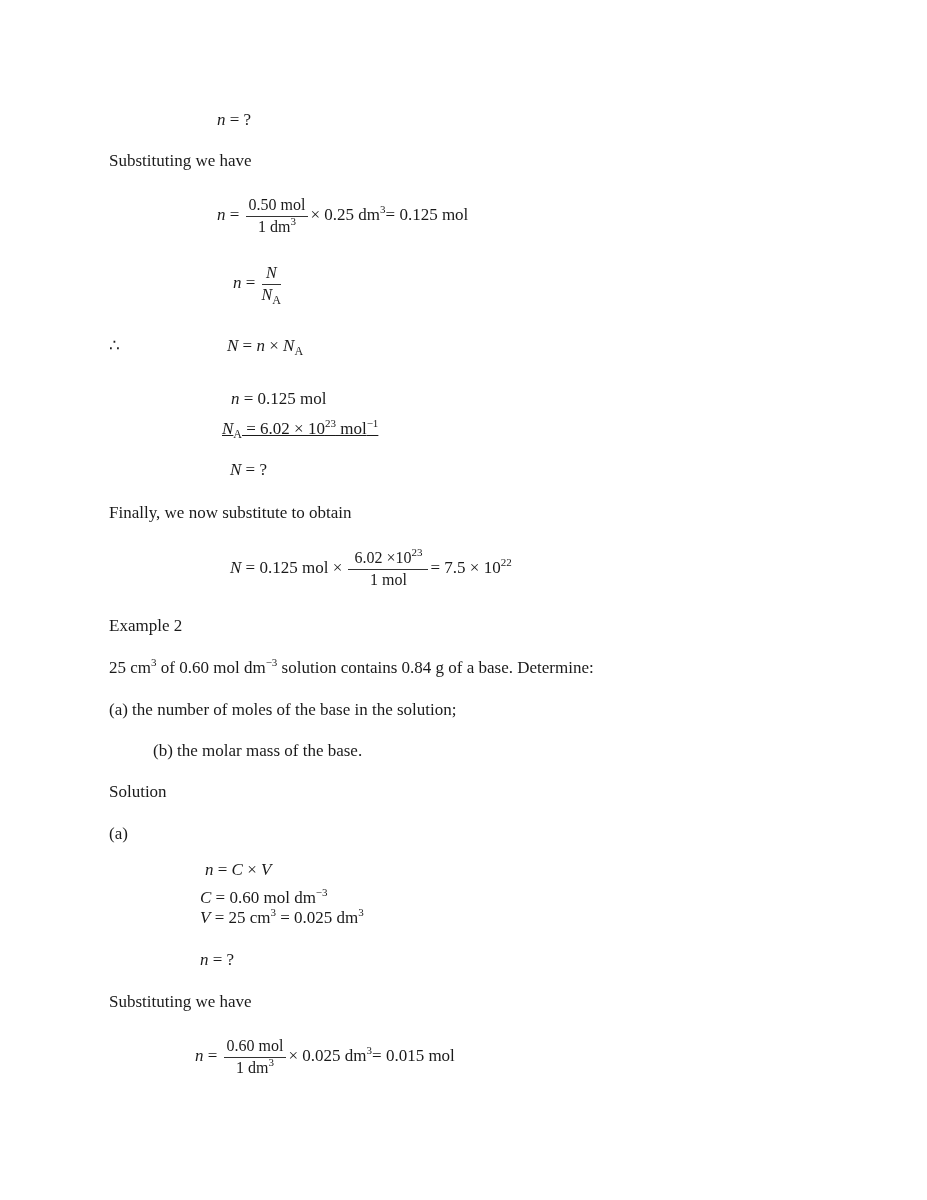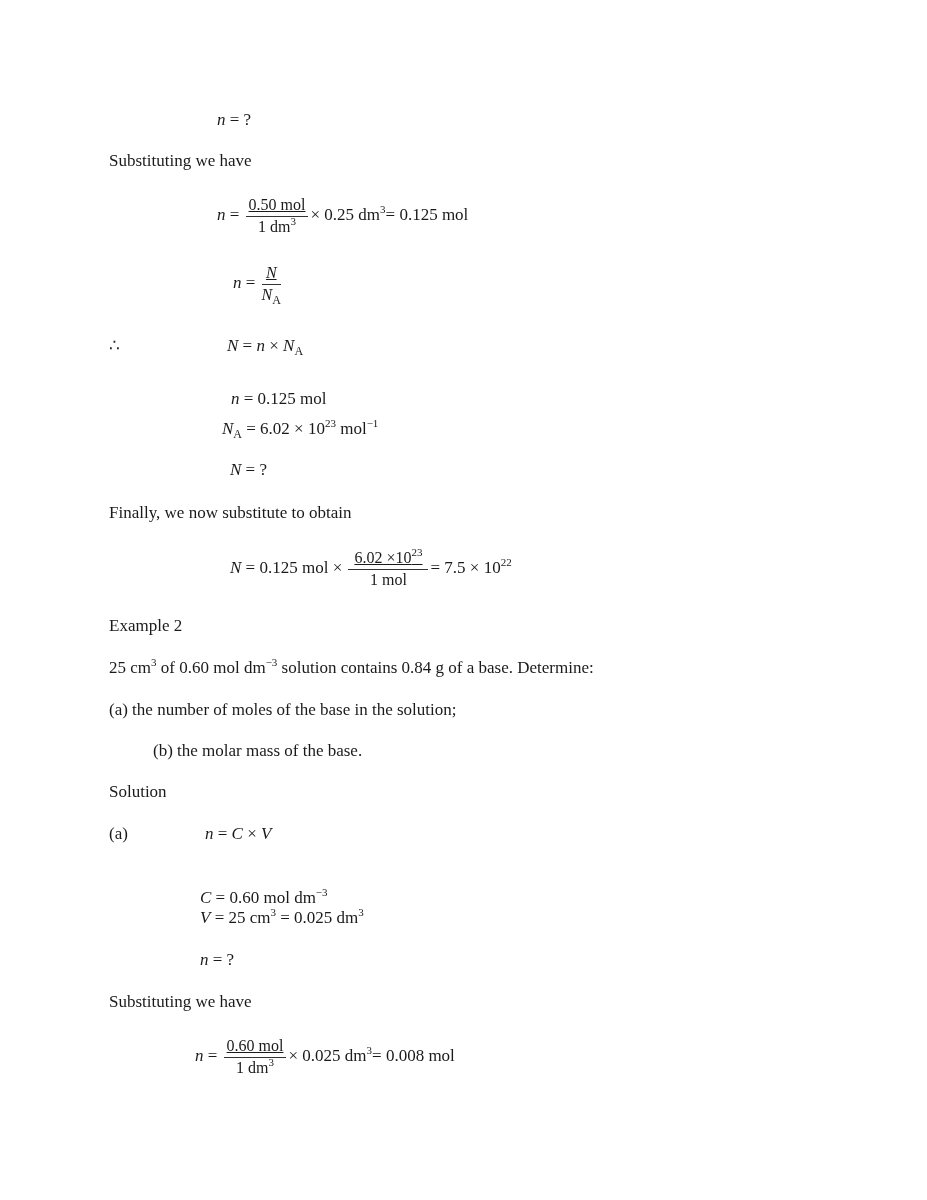--- a/index.html
+++ b/index.html
@@ -3,21 +3,21 @@
 <meta charset="utf-8">
 <style>
   html, body { margin:0; padding:0; background:#ffffff; }
   body { width:927px; height:1200px; position:relative; overflow:hidden;
          font-family:"Liberation Serif","DejaVu Serif",serif; color:#1a1a1a; font-size:17px; }
   .ln { position:absolute; white-space:nowrap; line-height:20px; }
   .v { font-style:italic; }
   .sup { font-size:11px; vertical-align:7px; line-height:0; }
   .sub { font-size:12px; vertical-align:-4px; line-height:0; font-style:normal; }
   .frac { display:inline-block; vertical-align:middle; text-align:center; margin:0 2px; }
-  .frac .num { display:block; border-bottom:1px solid #333; padding:0 3px 2px 3px; line-height:18px; font-size:16px;text-decoration:underline; }
+  .frac .num { display:block; border-bottom:1px solid #333; padding:0 3px 2px 3px; line-height:18px; font-size:16px; }
   .frac .den { display:block; padding-top:1px; line-height:18px; font-size:16px; }
   .eq { font-size:17px; }
 </style>
 </head>
 <body>
 
 <div class="ln eq" style="left:217px;top:110px;">
   <span class="v">n</span><span> = ?</span>
 </div>
 
@@ -42,21 +42,21 @@
 <div class="ln" style="left:109px;top:336px;">∴</div>
 
 <div class="ln eq" style="left:227px;top:336px;">
   <span class="v">N</span><span> = </span><span class="v">n</span><span> × </span><span class="v">N</span><span class="sub">A</span>
 </div>
 
 <div class="ln eq" style="left:231px;top:378px;margin-top:11px;">
   <span class="v">n</span><span> = 0.125 mol</span>
 </div>
 
-<div class="ln eq" style="left:222px;top:419px;">
+<div class="ln eq" style="left:222px;top:419px;text-decoration:underline;">
   <span class="v">N</span><span class="sub">A</span><span> = 6.02 × 10</span><span class="sup">23</span><span> mol</span><span class="sup">−1</span>
 </div>
 
 <div class="ln eq" style="left:230px;top:460px;">
   <span class="v">N</span><span> = ?</span>
 </div>
 
 <div class="ln" style="left:109px;top:503px;">Finally, we now substitute to obtain</div>
 
 <div class="ln eq" style="left:230px;top:547px;line-height:42px;">
@@ -72,21 +72,21 @@
 <div class="ln" style="left:109px;top:658px;">
   <span>25 cm</span><span class="sup">3</span><span> of 0.60 mol dm</span><span class="sup">−3</span><span> solution contains 0.84 g of a base. Determine:</span>
 </div>
 
 <div class="ln" style="left:109px;top:700px;">(a) the number of moles of the base in the solution;</div>
 <div class="ln" style="left:109px;top:741px;margin-left:44px;">(b) the molar mass of the base.</div>
 <div class="ln" style="left:109px;top:782px;">Solution</div>
 
 <div class="ln" style="left:109px;top:824px;">(a)</div>
 
-<div class="ln eq" style="left:205px;top:824px;">
+<div class="ln eq" style="left:205px;top:860px;">
   <span class="v">n</span><span> = </span><span class="v">C</span><span> × </span><span class="v">V</span>
 </div>
 
 <div class="ln eq" style="left:200px;top:888px;">
   <span class="v">C</span><span> = 0.60 mol dm</span><span class="sup">−3</span>
 </div>
 
 <div class="ln eq" style="left:200px;top:908px;">
   <span class="v">V</span><span> = 25 cm</span><span class="sup">3</span><span> = 0.025 dm</span><span class="sup">3</span>
 </div>
@@ -95,14 +95,14 @@
   <span class="v">n</span><span> = ?</span>
 </div>
 
 <div class="ln" style="left:109px;top:992px;">Substituting we have</div>
 
 <div class="ln eq" style="left:195px;top:1035px;line-height:42px;">
   <span class="v">n</span><span> = </span>
   <span class="frac">
     <span class="num">0.60 mol</span>
     <span class="den"><span>1 dm</span><span class="sup">3</span></span>
-  </span><span>× 0.025 dm</span><span class="sup">3</span><span>= 0.008 mol</span>
+  </span><span>× 0.025 dm</span><span class="sup">3</span><span>= 0.015 mol</span>
 </div>
 
 </body></html>

